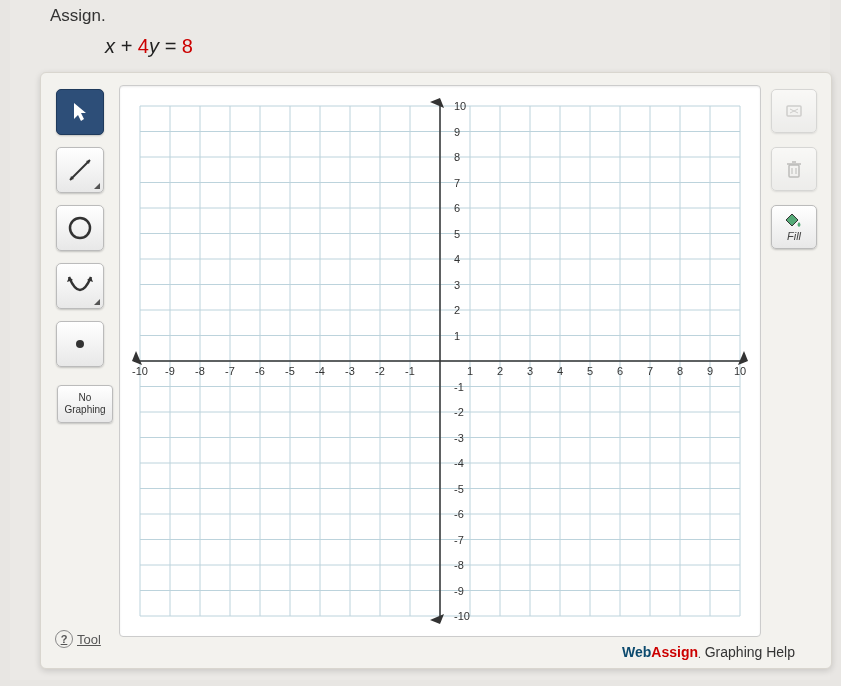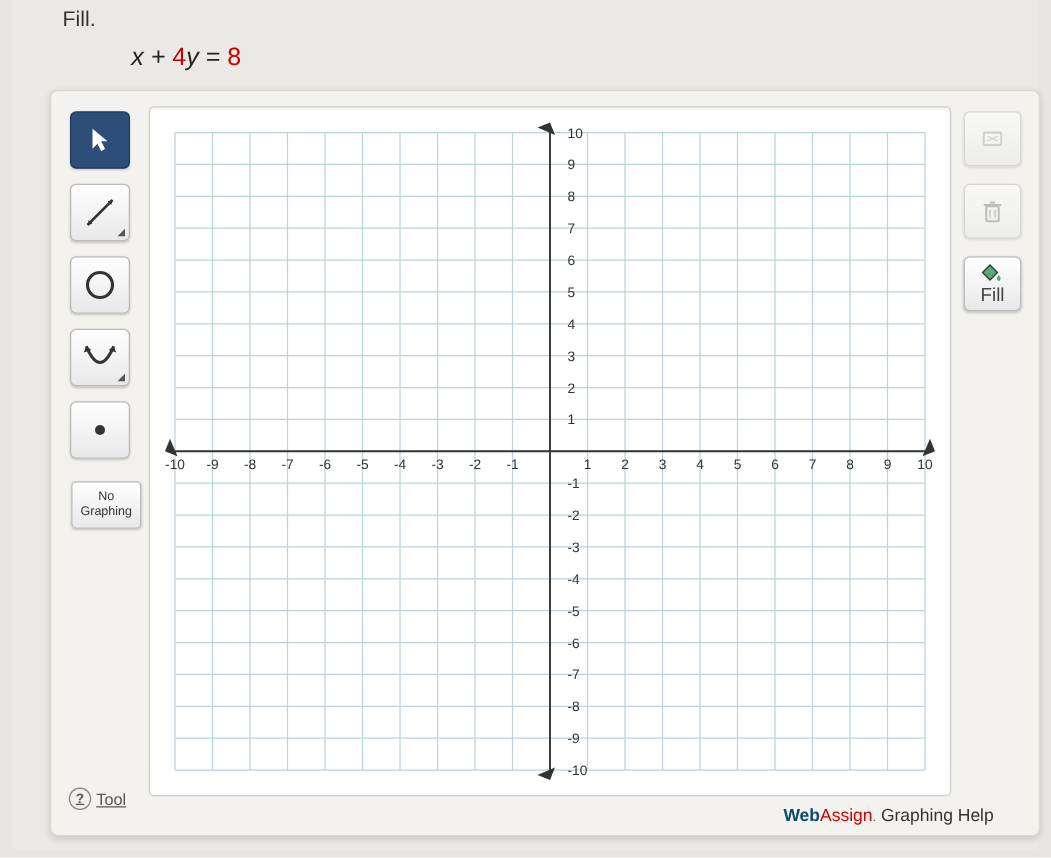--- a/index.html
+++ b/index.html
@@ -117,21 +117,21 @@
   }
   .right-btn {
     width:44px;height:42px;
     background:linear-gradient(#fff,#e8e8e8);
     border:1px solid #bbb;border-radius:5px;
     box-shadow:0 1px 2px rgba(0,0,0,0.2);
     display:flex;align-items:center;justify-content:center;
     font-size:11px;color:#444;flex-direction:column;
   }
   .right-btn.disabled { opacity:0.5; }
-  .right-btn .lbl { font-size:15px;margin-top:2px; }
+  .right-btn .lbl { font-size:11px;margin-top:2px;font-style:italic; }
   
   .graph-panel {
     position:absolute;
     left: 78px;
     top: 12px;
     width: 640px;
     height: 550px;
     background:#fff;
     border:1px solid #ccc;
     border-radius:4px;
@@ -139,33 +139,33 @@
   }
   .graph-svg { width:100%; height:100%; display:block; }
   .footer {
     position:absolute;
     right: 36px;
     bottom: 8px;
     font-size: 14px;
     color:#333;
   }
   .footer .wa1 { font-weight:bold;color:#0c4a6e; }
-  .footer .wa2 { font-weight:normal;color:#c00; }
+  .footer .wa2 { font-weight:bold;color:#c00; }
   .footer .wa3 { font-size:10px;vertical-align:bottom; }
   .axis-label {
     font-size: 11px;
     fill: #333;
     font-family: Arial, Helvetica, sans-serif;
   }
 </style>
 </head>
 <body>
 
 <div class="outer">
-  <div class="prompt">Fill.</div>
+  <div class="prompt">Assign.</div>
   <div class="equation">
     <span>x + </span><span class="red">4</span><span>y = </span><span class="red-rhs">8</span>
   </div>
 
   <div class="tool-frame">
 
     <div class="left-tools">
       <div class="tool-btn selected">
         <svg width="18" height="22">
           <path d="M3 2 L3 18 L7 14 L10 20 L13 18 L10 12 L15 12 Z" fill="#fff"></path>

